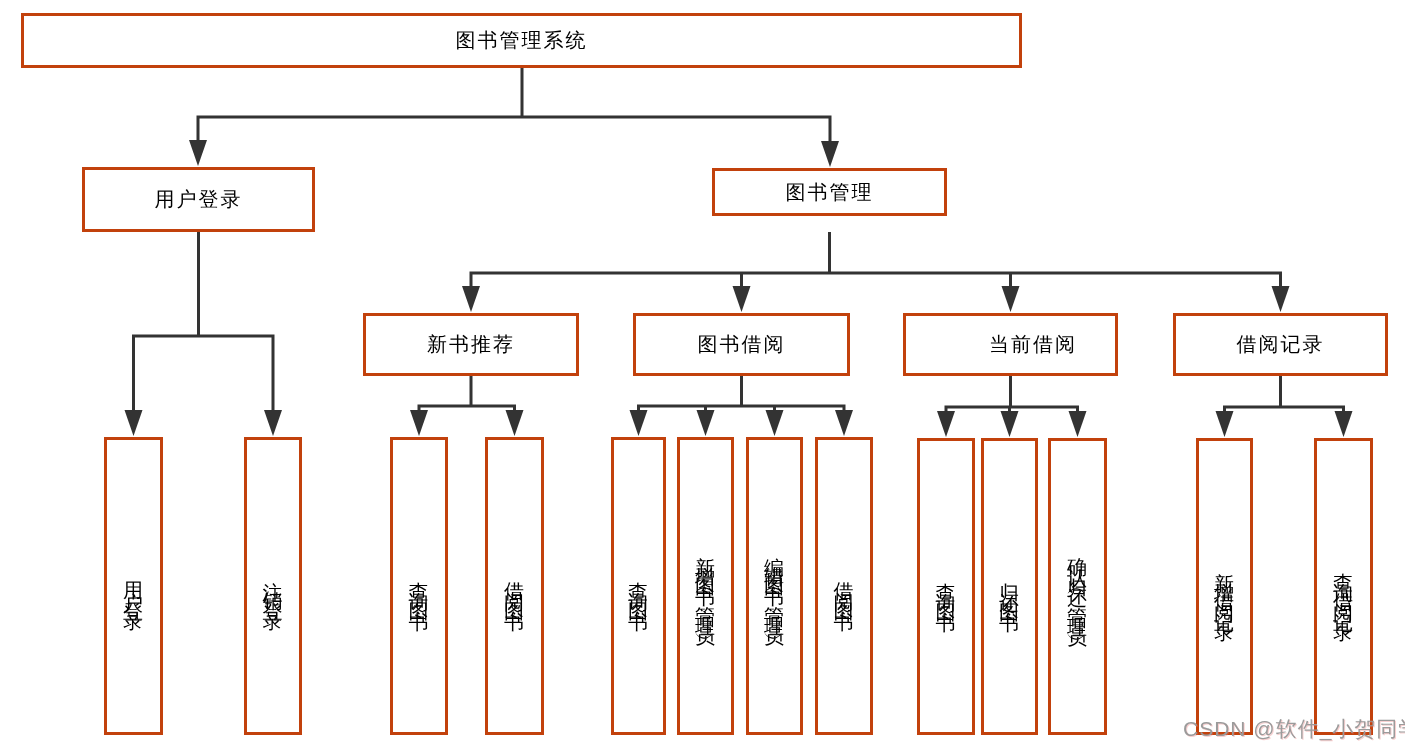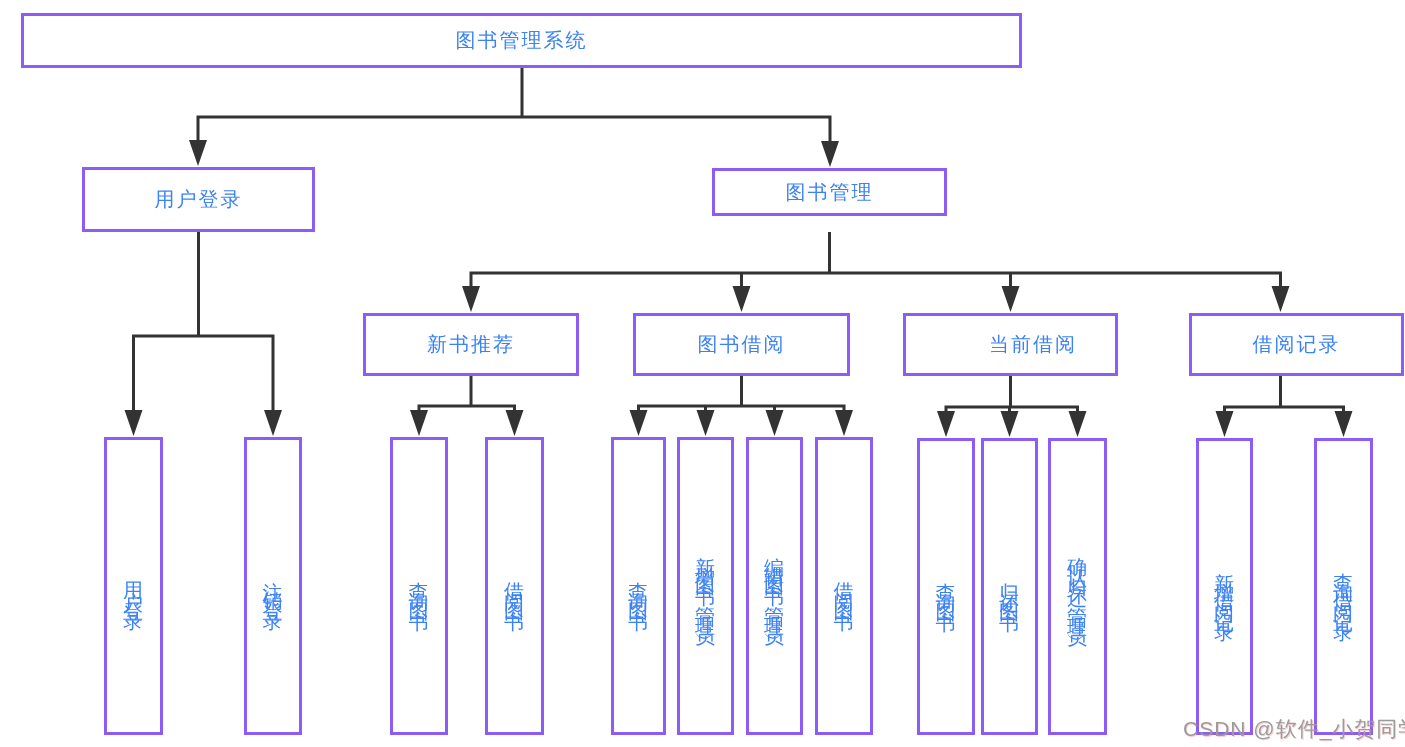--- a/index.html
+++ b/index.html
@@ -7,26 +7,26 @@
     position:relative;
     width:1405px;height:747px;
     background:#ffffff;
     font-family:"Liberation Sans", sans-serif;
     overflow:hidden;
   }
   .edges{position:absolute;left:0;top:0;}
   .box{
     position:absolute;
     box-sizing:border-box;
-    border:3px solid #8b5cf6;
+    border:3px solid #c2410c;
     background:#ffffff;
     display:flex;
     align-items:center;
     justify-content:center;
-    color:#3b82f6;
+    color:#000000;
     font-size:20px;
     letter-spacing:2px;
     white-space:nowrap;
   }
   .leaf{
     writing-mode:vertical-rl;
     letter-spacing:10px;
     font-size:20px;
     white-space:normal;
     line-height:1;
@@ -88,21 +88,21 @@
   </svg>
 
   <div class="box" style="left:21px;top:13px;width:1001px;height:55px;">图书管理系统</div>
 
   <div class="box" style="left:82px;top:167px;width:233px;height:65px;">用户登录</div>
   <div class="box" style="left:712px;top:168px;width:235px;height:48px;">图书管理</div>
 
   <div class="box" style="left:633px;top:313px;width:217px;height:63px;">图书借阅</div>
   <div class="box" style="left:363px;top:313px;width:216px;height:63px;">新书推荐</div>
   <div class="box" style="left:903px;top:313px;width:215px;height:63px;padding-left:45px;">当前借阅</div>
-  <div class="box" style="left:1173px;top:313px;width:215px;height:63px;margin-left:16px;">借阅记录</div>
+  <div class="box" style="left:1173px;top:313px;width:215px;height:63px;">借阅记录</div>
 
   <div class="box leaf" style="left:104px;top:437px;width:59px;height:298px;">用户登录</div>
   <div class="box leaf" style="left:244px;top:437px;width:58px;height:298px;">注销登录</div>
 
   <div class="box leaf" style="left:390px;top:437px;width:58px;height:298px;">查询图书</div>
   <div class="box leaf" style="left:485px;top:437px;width:59px;height:298px;">借阅图书</div>
 
   <div class="box leaf" style="left:611px;top:437px;width:55px;height:298px;">查询图书</div>
   <div class="box leaf" style="left:677px;top:437px;width:57px;height:298px;">新增图书（管理员）</div>
   <div class="box leaf" style="left:746px;top:437px;width:57px;height:298px;">编辑图书（管理员）</div>

